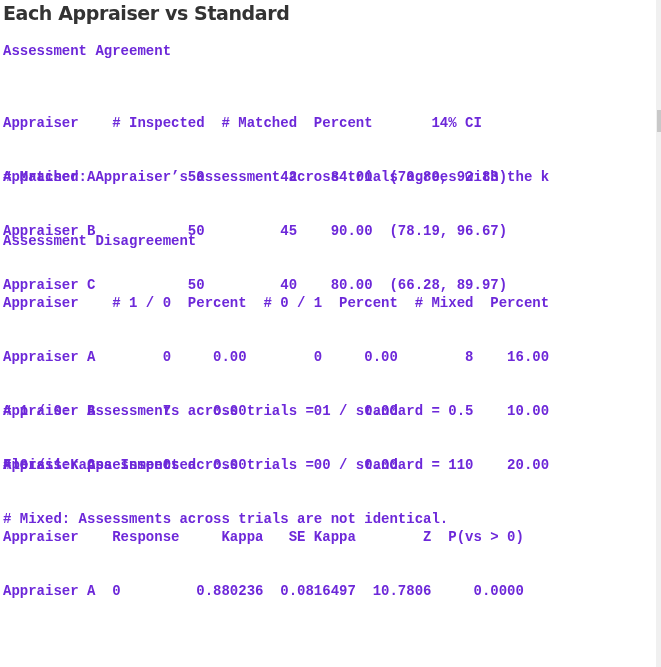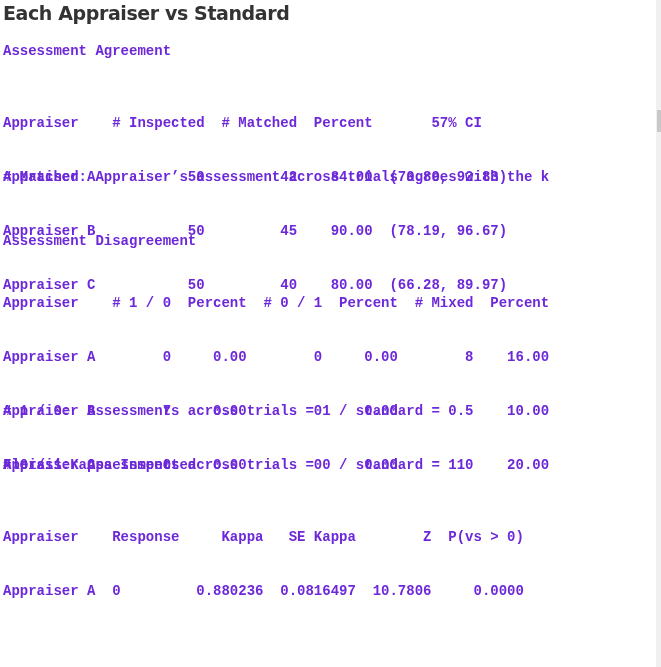--- a/index.html
+++ b/index.html
@@ -69,40 +69,41 @@
 </head>
 <body>
 
 <div class="viewport">
 
   <div class="title">Each Appraiser vs Standard</div>
 
   <div class="mono" style="top:42px;">Assessment Agreement</div>
 
   <div class="mono" style="top:78px;">
-    <span class="line">Appraiser    # Inspected  # Matched  Percent       57% CI</span>
+    <span class="line">Appraiser    # Inspected  # Matched  Percent       14% CI</span>
     <span class="line">Appraiser A           50         42    84.00  (70.89, 92.83)</span>
     <span class="line">Appraiser B           50         45    90.00  (78.19, 96.67)</span>
     <span class="line">Appraiser C           50         40    80.00  (66.28, 89.97)</span>
   </div>
 
   <div class="mono" style="top:168px;"># Matched: Appraiser’s assessment across trials agrees with the k</div>
 
   <div class="mono" style="top:232px;">Assessment Disagreement</div>
 
   <div class="mono" style="top:258px;">
     <span class="line">Appraiser    # 1 / 0  Percent  # 0 / 1  Percent  # Mixed  Percent</span>
     <span class="line">Appraiser A        0     0.00        0     0.00        8    16.00</span>
     <span class="line">Appraiser B        7     0.00        0     0.00        5    10.00</span>
     <span class="line">Appraiser C        0     0.00        0     0.00       10    20.00</span>
   </div>
 
   <div class="mono" style="top:366px;">
     <span class="line"># 1 / 0:  Assessments across trials = 1 / standard = 0.</span>
     <span class="line"># 0 / 1:  Assessments across trials = 0 / standard = 1.</span>
+    <span class="line"># Mixed: Assessments across trials are not identical.</span>
   </div>
 
   <div class="mono" style="top:456px;">Fleiss’ Kappa Inspected</div>
 
   <div class="mono" style="top:492px;">
     <span class="line">Appraiser    Response     Kappa   SE Kappa        Z  P(vs &gt; 0)</span>
     <span class="line">Appraiser A  0         0.880236  0.0816497  10.7806     0.0000</span>
     
     
     

